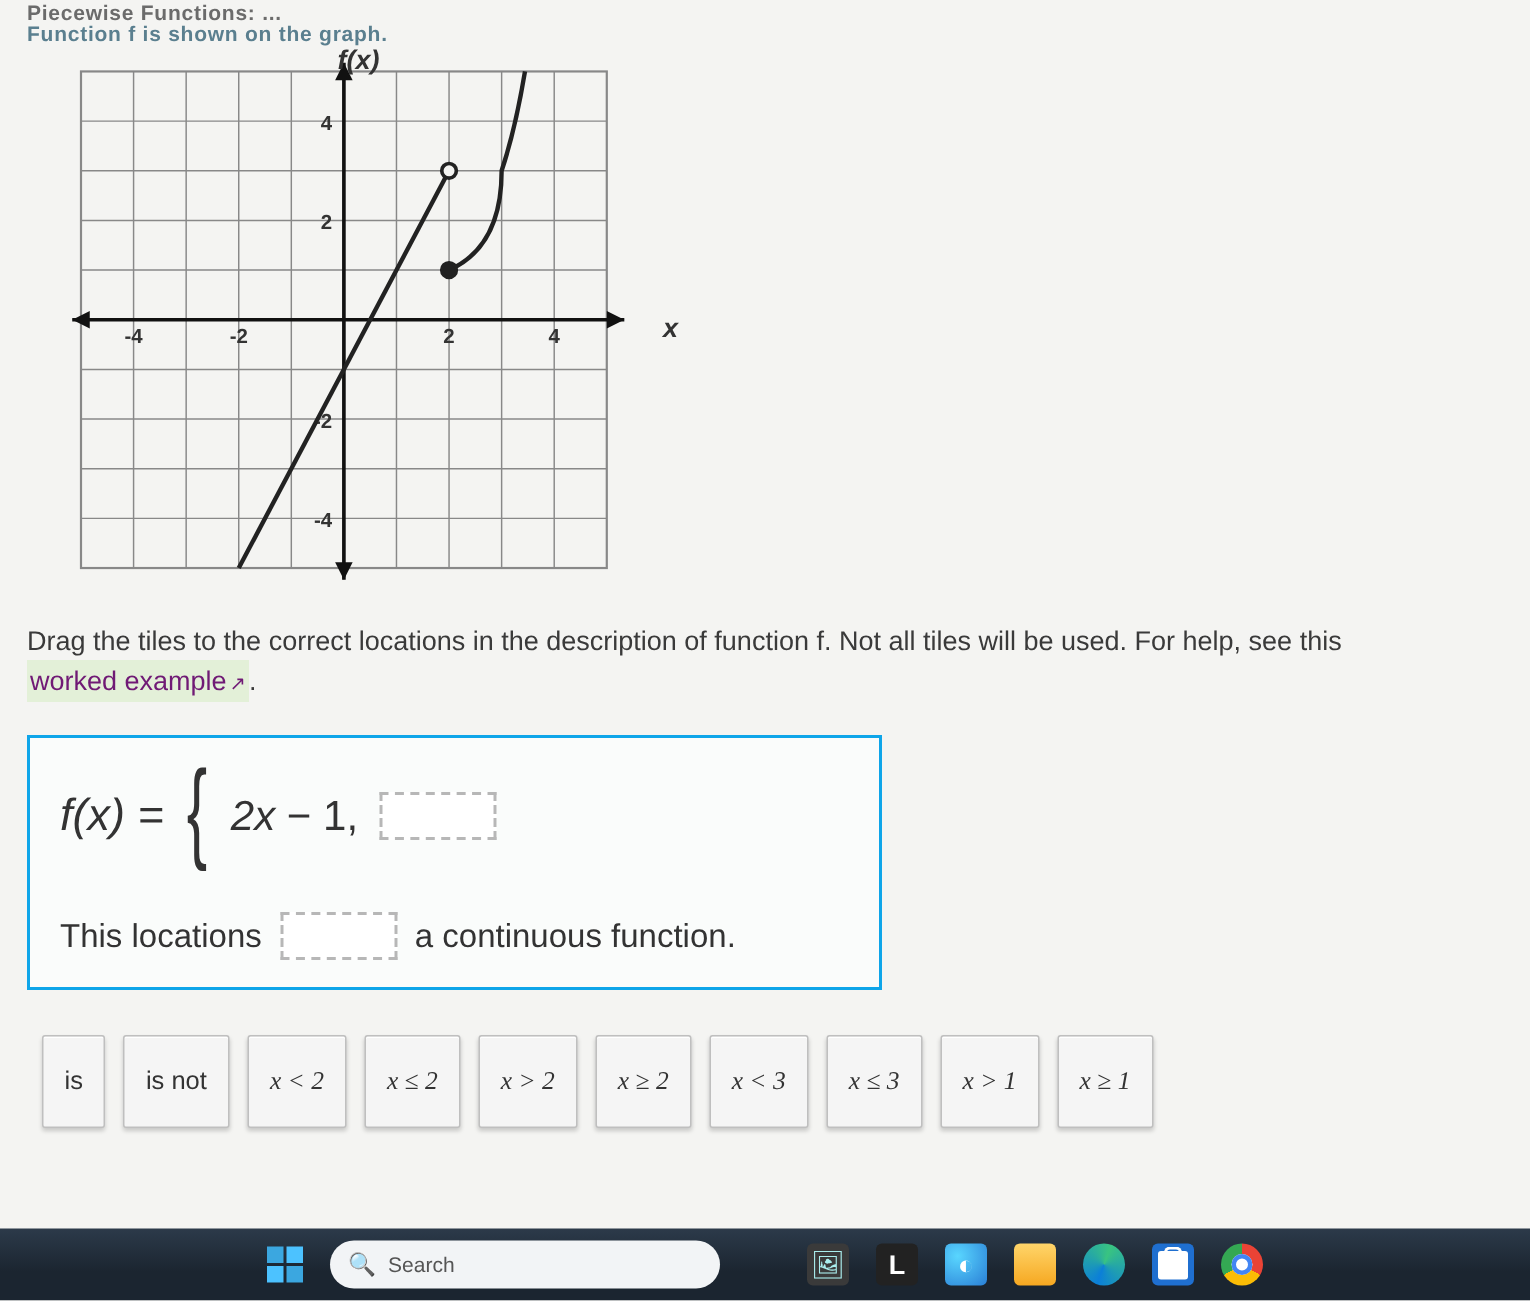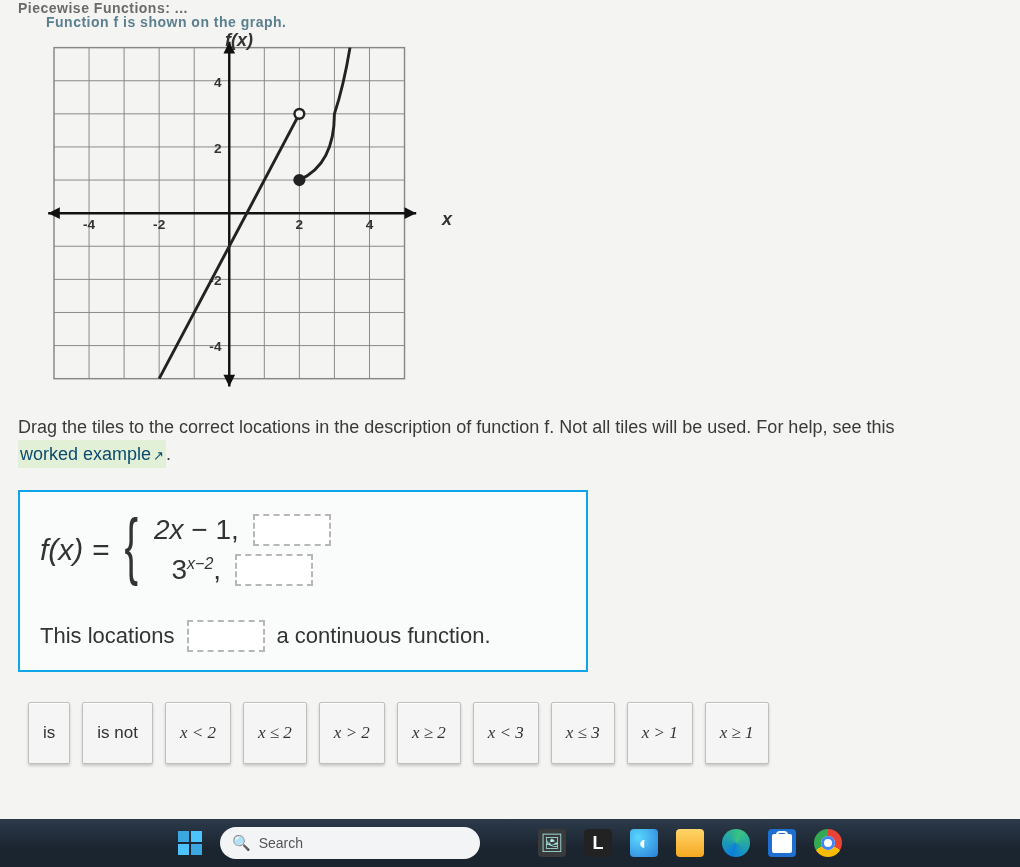--- a/index.html
+++ b/index.html
@@ -18,21 +18,20 @@
   .cutoff-header {
     font-size: 14px;
     font-weight: bold;
     color: #6b6b6b;
     letter-spacing: .5px;
   }
   .cutoff-header .line2 {
     display: block;
     color: #5a7f8f;
     margin-top: -2px;
-    margin-left: 28px;
   }
   .graph-wrap {
     position: relative;
     width: 390px;
     height: 370px;
     margin-top: 4px;
     margin-left: 26px;
   }
   .axis-label-y {
     position: absolute;
@@ -63,21 +62,21 @@
 
   .instructions {
     font-size: 18px;
     color: #3a3a3a;
     margin-top: 10px;
     line-height: 1.45;
   }
   .worked-link {
     background: #e3f0d8;
     padding: 1px 2px;
-    color: #0c4a6e;
+    color: #701a75;
     text-decoration: none;
     display: inline-block;
   }
   .ext-icon::after {
     content: "↗";
     font-size: 13px;
     margin-left: 2px;
   }
 
   .answer-box {
@@ -313,26 +312,20 @@
 
   <div class="answer-box">
     <div class="piecewise">
       <span class="fx">f(x) =</span>
       <span class="brace">{</span>
       <div class="cases">
         <div class="case-row">
           <span class="expr"><span class="it">2x</span> − 1,</span>
           <span class="drop-target"></span>
         </div>
-        <div class="case-row">
-          <span class="expr">
-            <span>3</span><sup><span class="it">x−2</span></sup><span>,</span>
-          </span>
-          <span class="drop-target"></span>
-        </div>
       </div>
     </div>
 
     <div class="sentence-row">
       <span>This locations</span>
       <span class="drop-target"></span>
       <span>a continuous function.</span>
     </div>
   </div>
 

